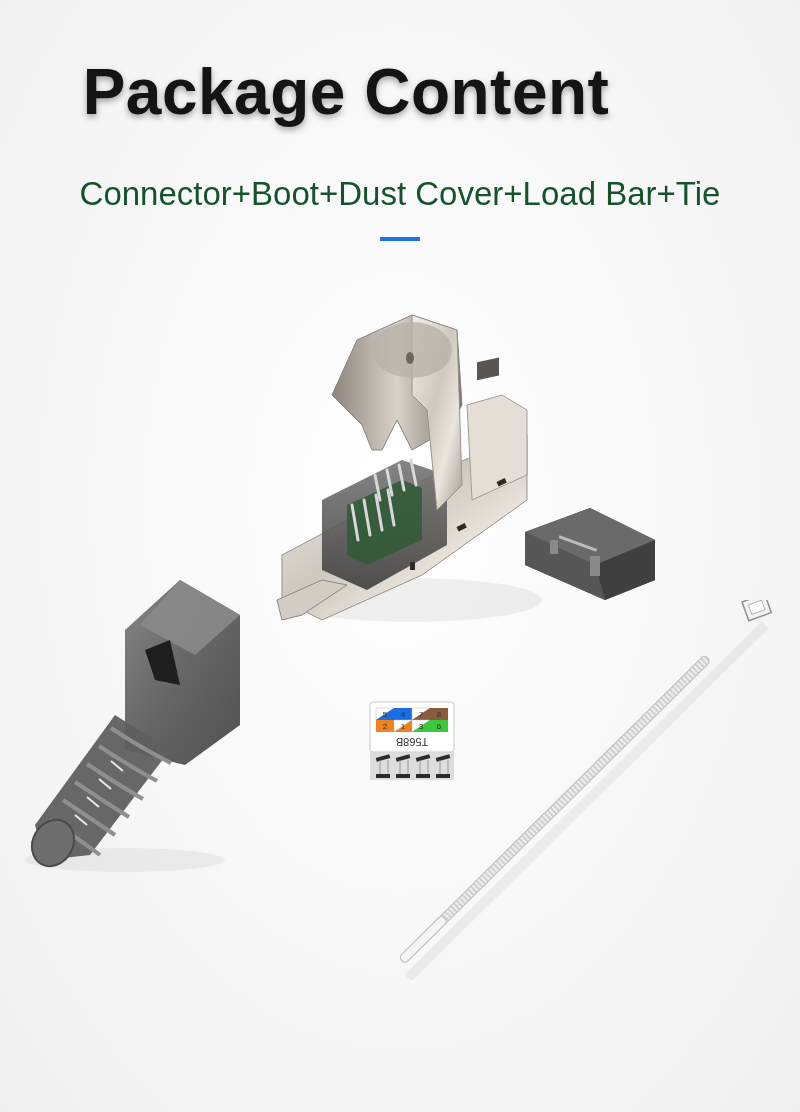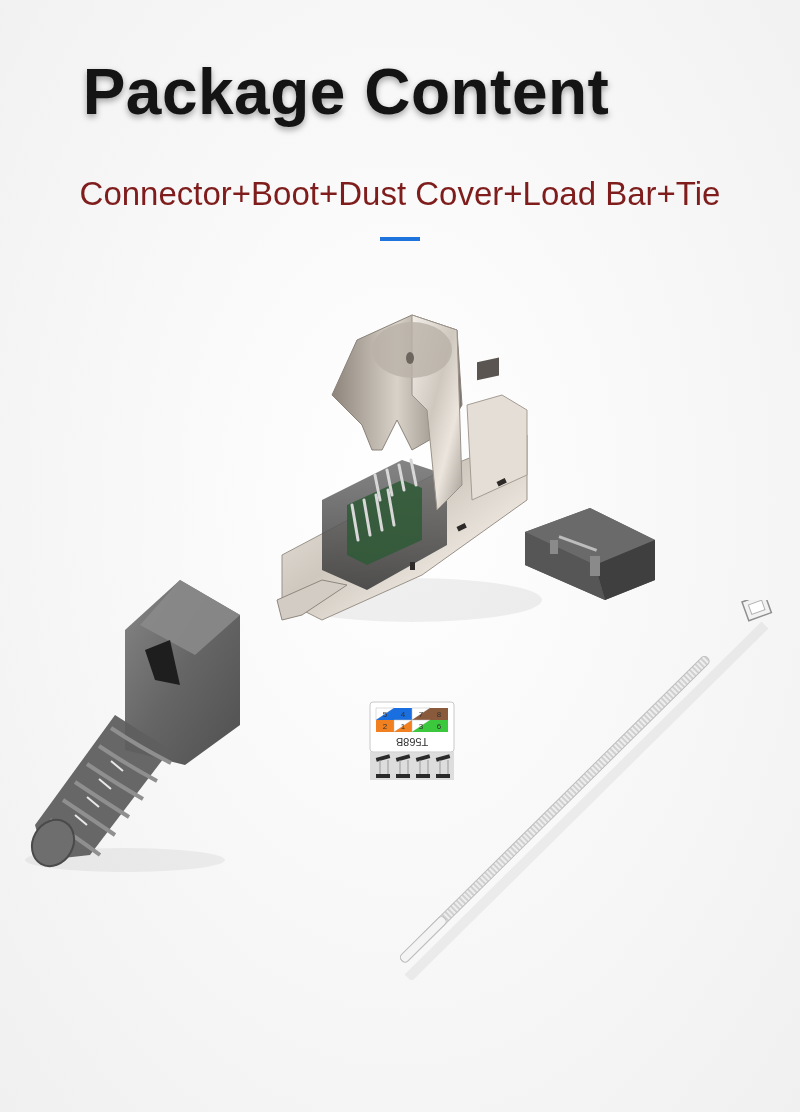--- a/index.html
+++ b/index.html
@@ -11,21 +11,21 @@
   }
   .title {
     position: absolute; left: 0; top: 52px; width: 692px; text-align: center;
     font-family: "Liberation Sans", sans-serif; font-weight: bold;
     font-size: 64px; line-height: 80px; color: #141414; letter-spacing: 0.5px;
     text-shadow: 0 3px 6px rgba(0,0,0,0.35);
   }
   .subtitle {
     position: absolute; left: 0; top: 172px; width: 800px; text-align: center;
     font-family: "Liberation Sans", sans-serif;
-    font-size: 33px; line-height: 44px; color: #7f1d1d;
+    font-size: 33px; line-height: 44px; color: #14532d;
   }
   .accent-bar {
     position: absolute; left: 380px; top: 237px; width: 40px; height: 4px;
     background: #1e74dc;
   }
   .product { position: absolute; }
   svg { display: block; }
   .label-text { font-family: "Liberation Sans", sans-serif; }
 </style>
 </head>

